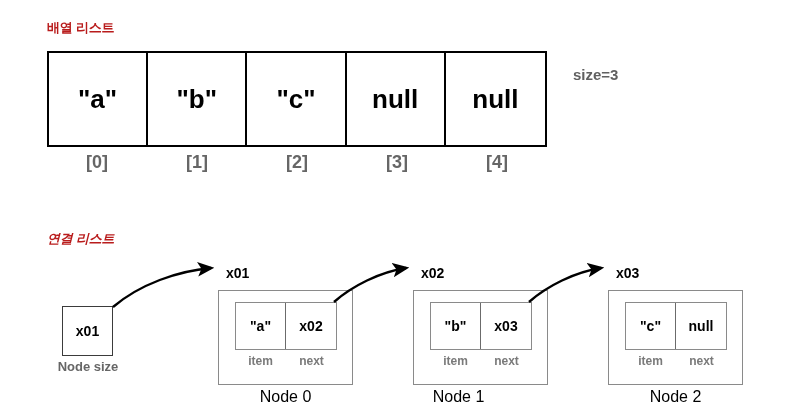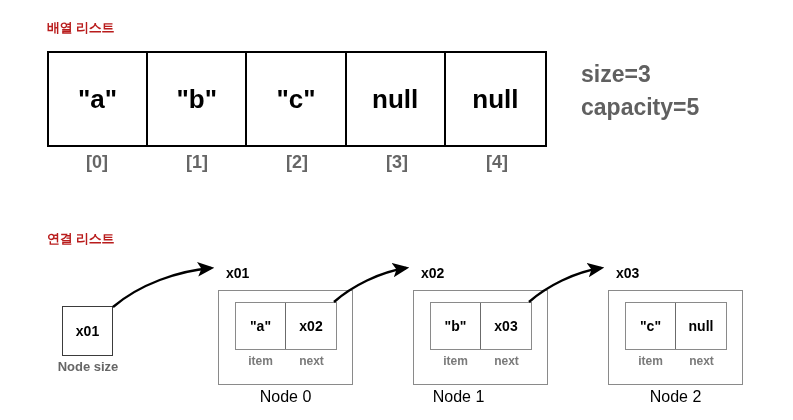--- a/index.html
+++ b/index.html
@@ -19,21 +19,21 @@
   
   .section-caption {
     position: absolute;
     font-size: 13px;
     font-weight: bold;
     color: #b91c1c;
     letter-spacing: -0.2px;
     white-space: nowrap;
   }
   #array-caption  { left: 47px; top: 19px; }
-  #linked-caption { left: 47px; top: 230px; }
+  #linked-caption { left: 47px; top: 230px; font-style: italic; }
 
   
   #array-list {
     position: absolute;
     left: 47px;
     top: 51px;
     width: 500px;
     height: 96px;
     display: flex;
     border: 2px solid #000000;
@@ -67,26 +67,25 @@
     font-size: 18px;
     font-weight: bold;
     color: #666666;
   }
 
   
   #array-stats {
     position: absolute;
     left: 573px;
     top: 58px;
-    font-size: 23px;
+    font-size: 15px;
     font-weight: bold;
     color: #606060;
     line-height: 33px;
     white-space: nowrap;
-    margin-left: 8px;
   }
 
   
   #head-pointer-box {
     position: absolute;
     left: 62px;
     top: 306px;
     width: 51px;
     height: 50px;
     border: 1.5px solid #3b3b3b;
@@ -213,21 +212,20 @@
 <div id="array-indices">
   <div class="array-index">[0]</div>
   <div class="array-index">[1]</div>
   <div class="array-index">[2]</div>
   <div class="array-index">[3]</div>
   <div class="array-index">[4]</div>
 </div>
 
 <div id="array-stats">
   <div>size=3</div>
-  <div>capacity=5</div>
 </div>
 
 <div class="section-caption" id="linked-caption">연결 리스트</div>
 
 <div id="head-pointer-box">x01</div>
 <div id="head-pointer-label">Node size</div>
 
 <div class="node-address" id="node-0-address">x01</div>
 <div class="node" id="node-0">
   <div class="node-inner">

